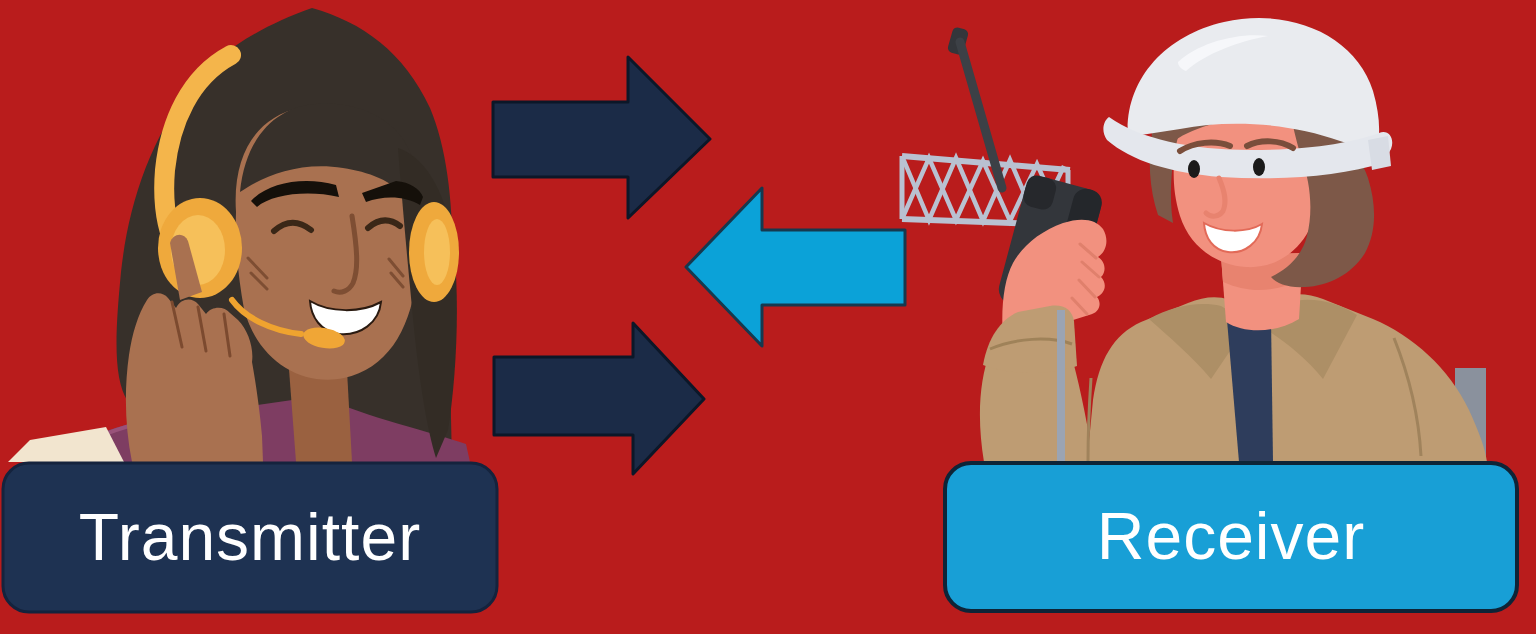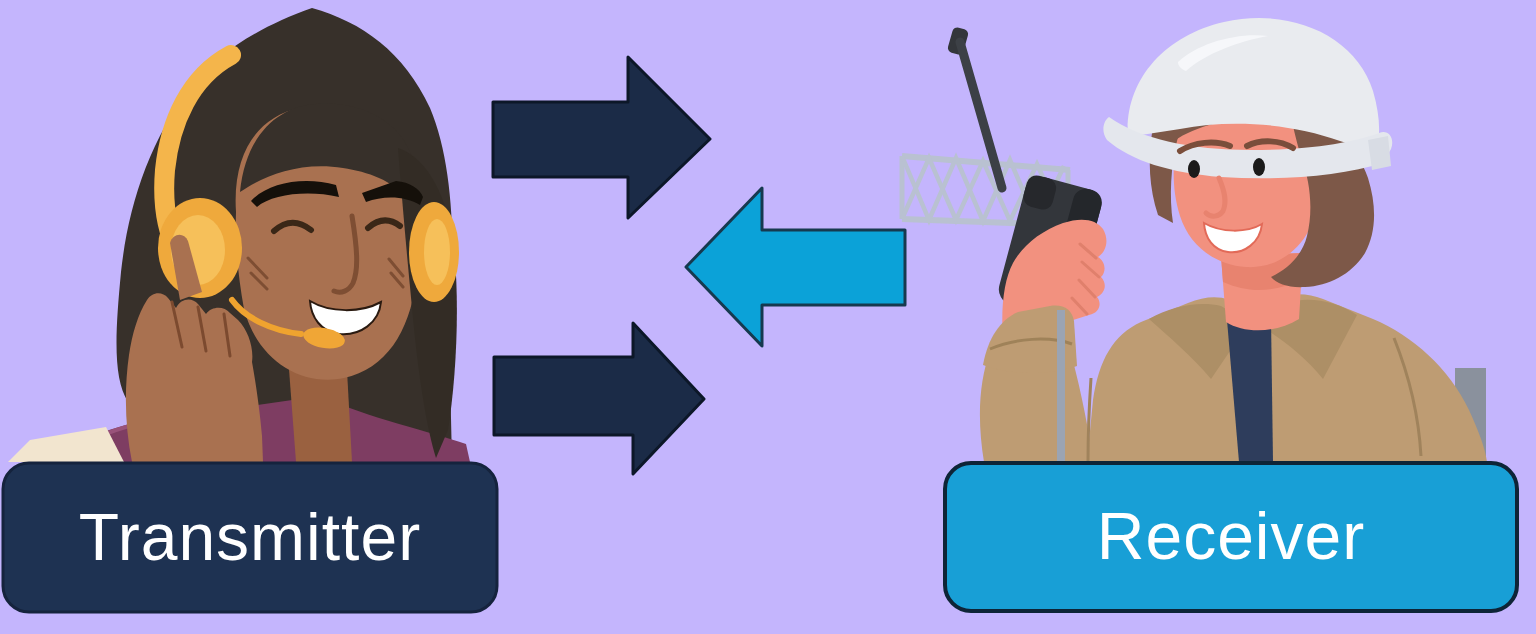--- a/index.html
+++ b/index.html
@@ -1,19 +1,19 @@
 <!DOCTYPE html>
 <html><head>
 <meta charset="utf-8">
 <style>
   html,body{margin:0;padding:0;background:#000;}
   .stage{
     position:relative;
     width:1536px;height:634px;
-    background:#c4b5fd;
+    background:#b91c1c;
     overflow:hidden;
     font-family:"Liberation Sans", sans-serif;
   }
   .stage svg{position:absolute;inset:0;display:block;}
   .label-text{
     font-family:"Liberation Sans", sans-serif;
     font-size:66px;
     font-weight:400;
     letter-spacing:1px;
     fill:#FFFFFF;

